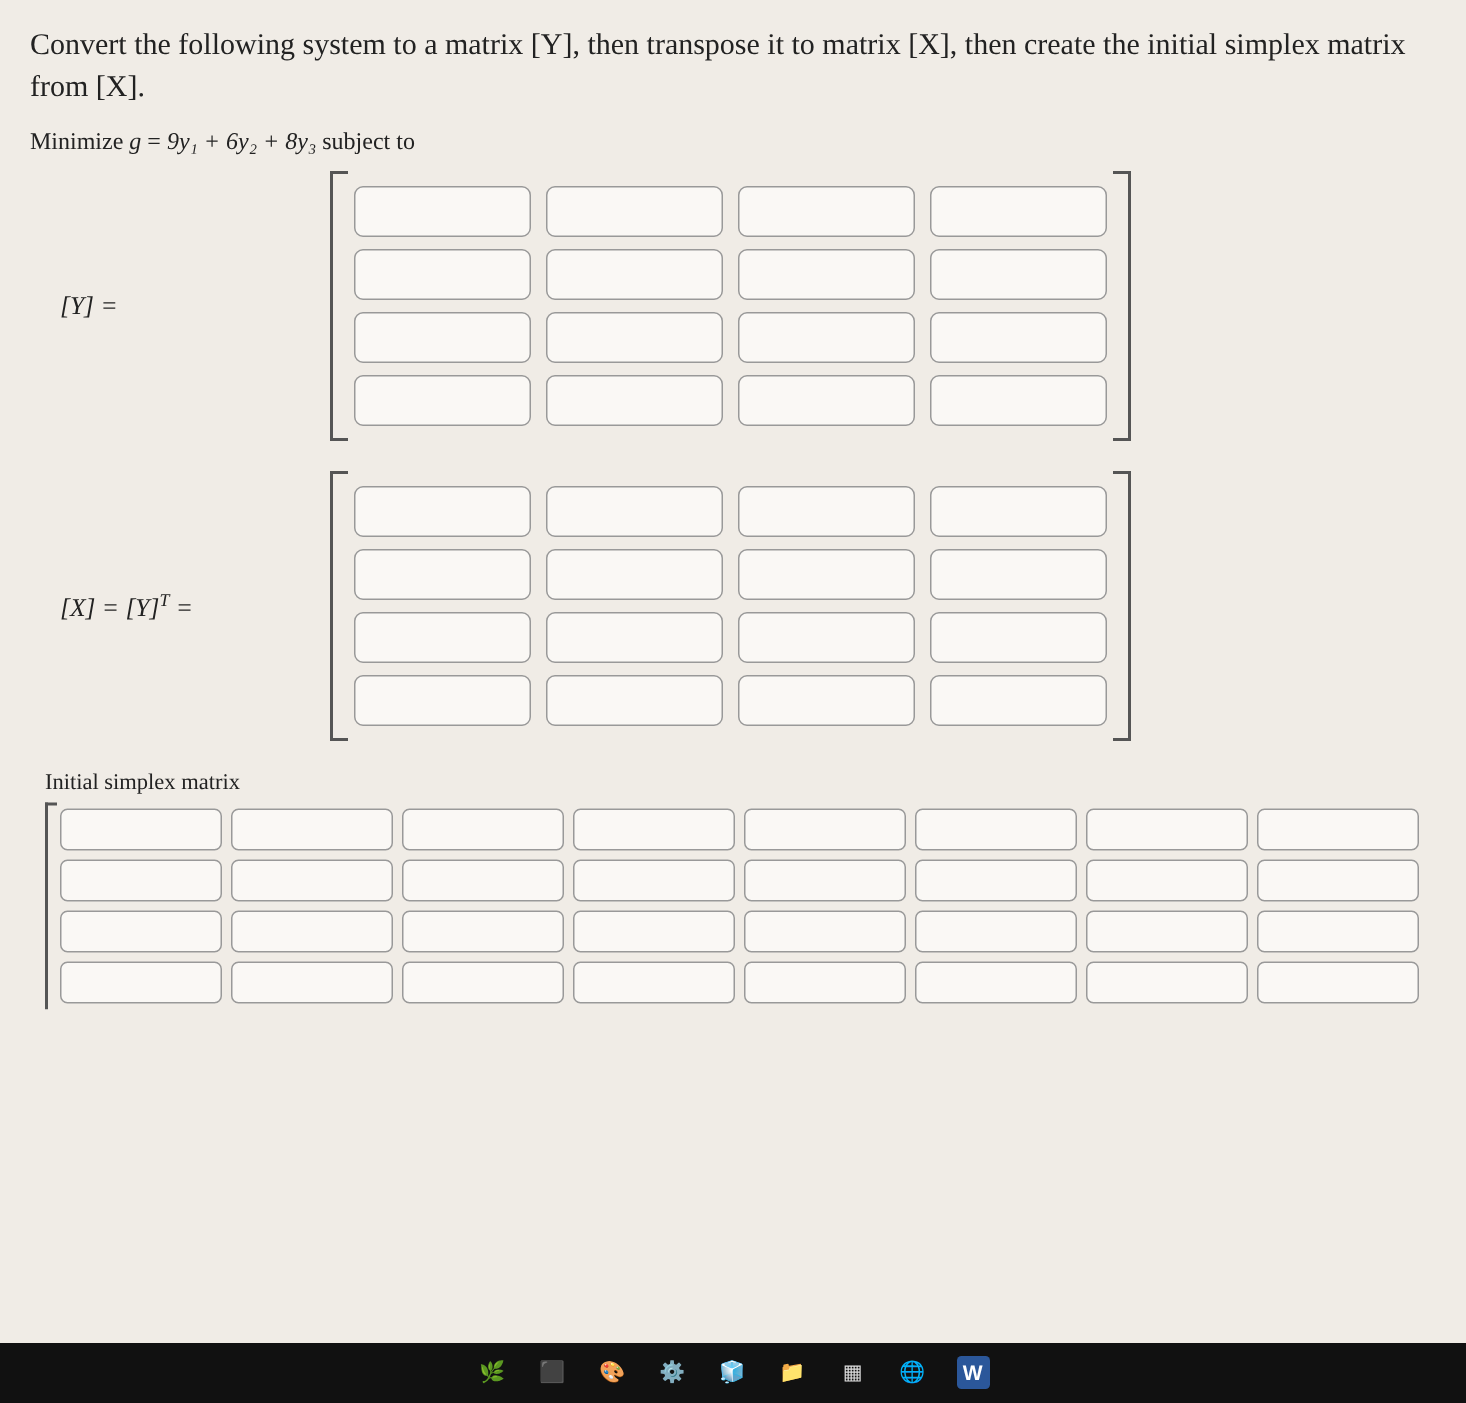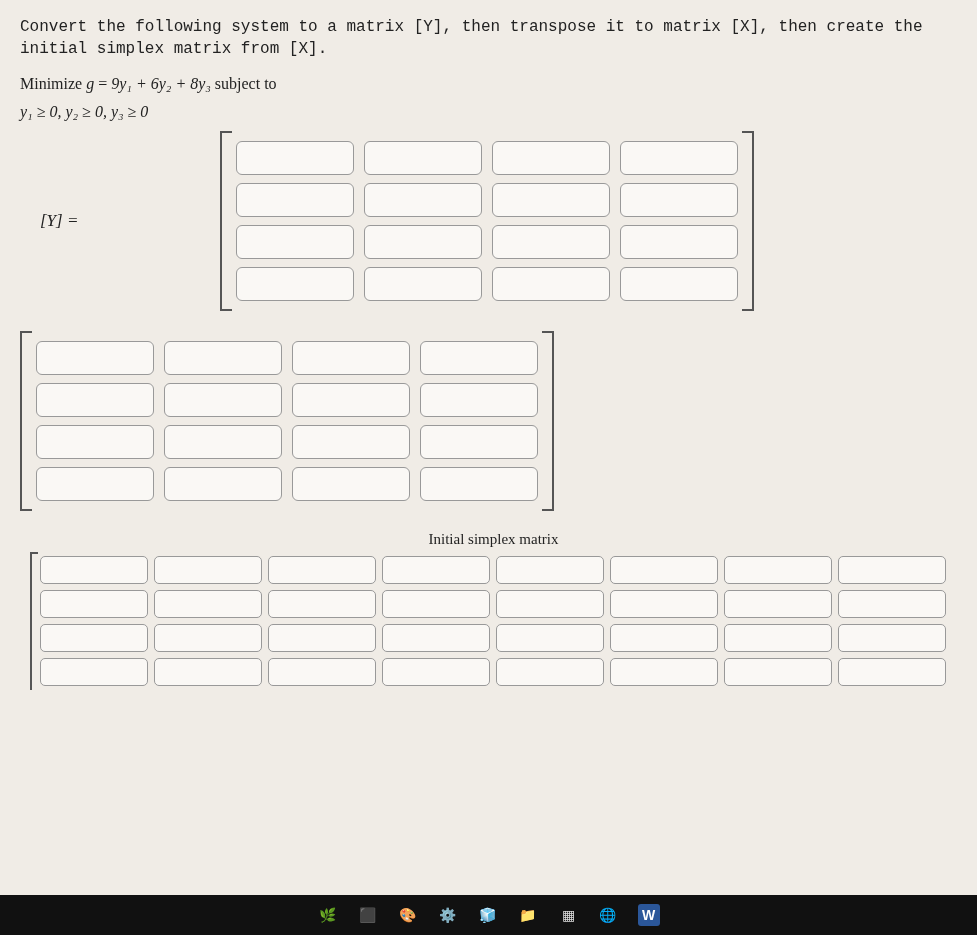--- a/index.html
+++ b/index.html
@@ -4,21 +4,21 @@
 <style>
   * { box-sizing: border-box; }
   body {
     margin: 0;
     padding: 16px 20px 0 20px;
     font-family: Georgia, 'Times New Roman', serif;
     background: #f0ece6;
     color: #222;
     width: 977px;
   }
-  .prompt { font-size: 16px; line-height: 1.4; margin-bottom: 14px; font-family: Liberation Mono, monospace; }
+  .prompt { font-size: 20px; line-height: 1.4; margin-bottom: 14px; font-family: Liberation Serif, serif; }
   .math-block { font-family: 'Times New Roman', serif; font-size: 16px; margin-bottom: 10px; }
   .math-block .line { margin: 2px 0; }
   .it { font-style: italic; }
 
   .matrix-section { margin: 10px 0 20px 0; }
   .matrix-row { display: flex; align-items: center; }
   .matrix-label { width: 200px; font-family: 'Times New Roman', serif; font-size: 17px; padding-left: 20px; }
   .matrix-label sup { font-size: 0.7em; vertical-align: super; }
 
   .matrix-wrap { display: flex; align-items: stretch; }
@@ -33,21 +33,21 @@
   .matrix-grid { display: flex; flex-direction: column; padding: 10px 4px; gap: 8px; }
   .mrow { display: flex; gap: 10px; }
   .cell {
     width: 118px;
     height: 34px;
     border: 1px solid #999;
     border-radius: 6px;
     background: #faf8f5;
   }
 
-  .subhead { font-family: Georgia, serif; font-size: 15px; margin-top: 16px; margin-left: 10px; margin-bottom: 4px; text-align: center; }
+  .subhead { font-family: Georgia, serif; font-size: 15px; margin-top: 16px; margin-left: 10px; margin-bottom: 4px; }
   .initial-wrap { display: flex; align-items: stretch; margin-left: 10px; }
   .initial-grid { display: flex; flex-direction: column; gap: 6px; padding: 4px 2px; }
   .irow { display: flex; gap: 6px; }
   .icell {
     width: 108px;
     height: 28px;
     border: 1px solid #999;
     border-radius: 5px;
     background: #faf8f5;
   }
@@ -67,21 +67,20 @@
 </style>
 </head>
 <body>
 
 <div class="prompt">Convert the following system to a matrix [Y], then transpose it to matrix [X], then create the initial simplex matrix from [X].</div>
 
 <div class="math-block">
   <div class="line">
     <span>Minimize </span><span class="it">g</span><span> = </span><span class="it">9y₁ + 6y₂ + 8y₃</span><span> subject to</span>
   </div>
-  <div class="line it" style="margin-top:10px">y₁ ≥ 0, y₂ ≥ 0, y₃ ≥ 0</div>
 </div>
 
 <div class="matrix-section">
   <div class="matrix-row">
     <div class="matrix-label it">[Y] =</div>
     <div class="matrix-wrap">
       <div class="bracket-l"></div>
       <div class="matrix-grid">
         <div class="mrow">
           <div class="cell"></div>
@@ -108,20 +107,23 @@
           <div class="cell"></div>
         </div>
       </div>
       <div class="bracket-r"></div>
     </div>
   </div>
 </div>
 
 <div class="matrix-section">
   <div class="matrix-row">
+    <div class="matrix-label it">
+      <span>[X] = [Y]</span><sup>T</sup><span> =</span>
+    </div>
     <div class="matrix-wrap">
       <div class="bracket-l"></div>
       <div class="matrix-grid">
         <div class="mrow">
           <div class="cell"></div>
           <div class="cell"></div>
           <div class="cell"></div>
           <div class="cell"></div>
         </div>
         <div class="mrow">

